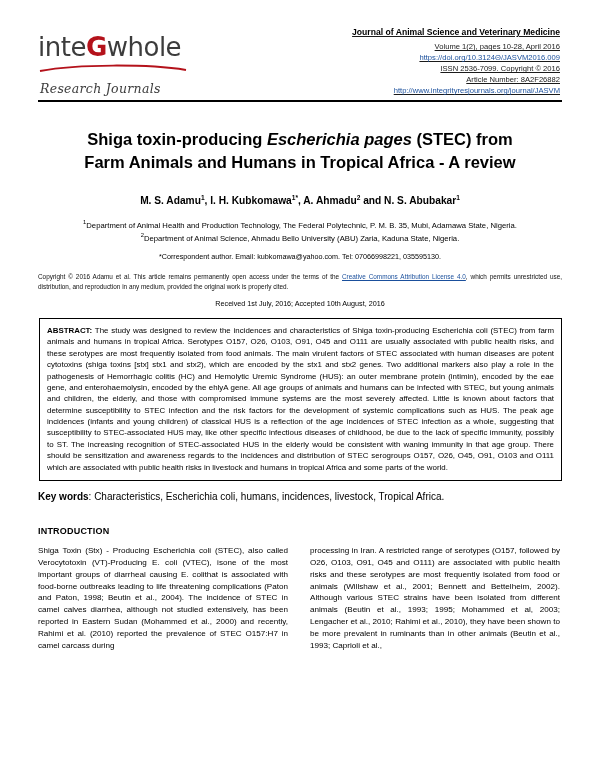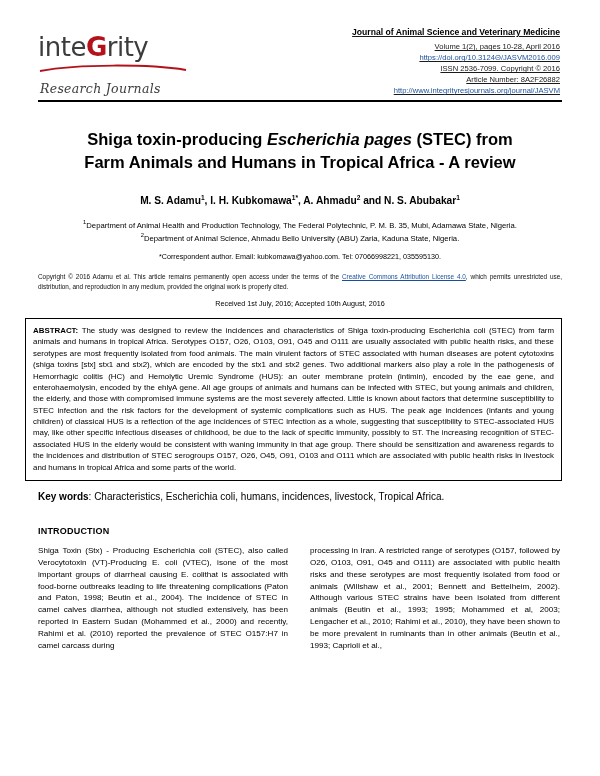--- a/index.html
+++ b/index.html
@@ -140,21 +140,21 @@
   .copyright a { color: #1a4f9c; text-decoration: underline; }
 
   .received {
     text-align: center;
     font-size: 7.2px;
     margin: 8px 0 0 0;
   }
 
   
   .abstract-box {
-    margin: 10px 38px 0 25px;
+    margin: 10px 38px 0 39px;
     border: 1px solid #000;
     padding: 6px 7px 7px 7px;
     font-size: 7.9px;
     line-height: 1.44;
     text-align: justify;
   }
   .abstract-box .lbl { font-weight: bold; }
 
   .keywords {
     margin: 9px 38px 0 38px;
@@ -184,21 +184,21 @@
   }
   .col p { margin: 0; }
 </style>
 </head>
 <body>
 
 <div class="page">
 
   <div class="masthead">
     <div class="logo-block">
-      <div class="logo-word"><span>inte</span><span class="accent">G</span><span>rity</span></div>
+      <div class="logo-word"><span>inte</span><span class="accent">G</span><span>whole</span></div>
       <svg class="logo-swoosh" viewBox="0 0 150 10">
         <path d="M2 7 C 40 0, 110 0, 148 6" stroke="#b4121b" stroke-width="2" fill="none"></path>
       </svg>
       <div class="logo-sub">Research Journals</div>
     </div>
     <div class="journal-block">
       <div class="journal-title">Journal of Animal Science and Veterinary Medicine</div>
       <div class="journal-line">Volume 1(2), pages 10-28, April 2016</div>
       <div class="journal-line"><a href="#">https://doi.org/10.3124Θ/JASVM2016.009</a></div>
       <div class="journal-line">ISSN 2536-7099. Copyright © 2016</div>

